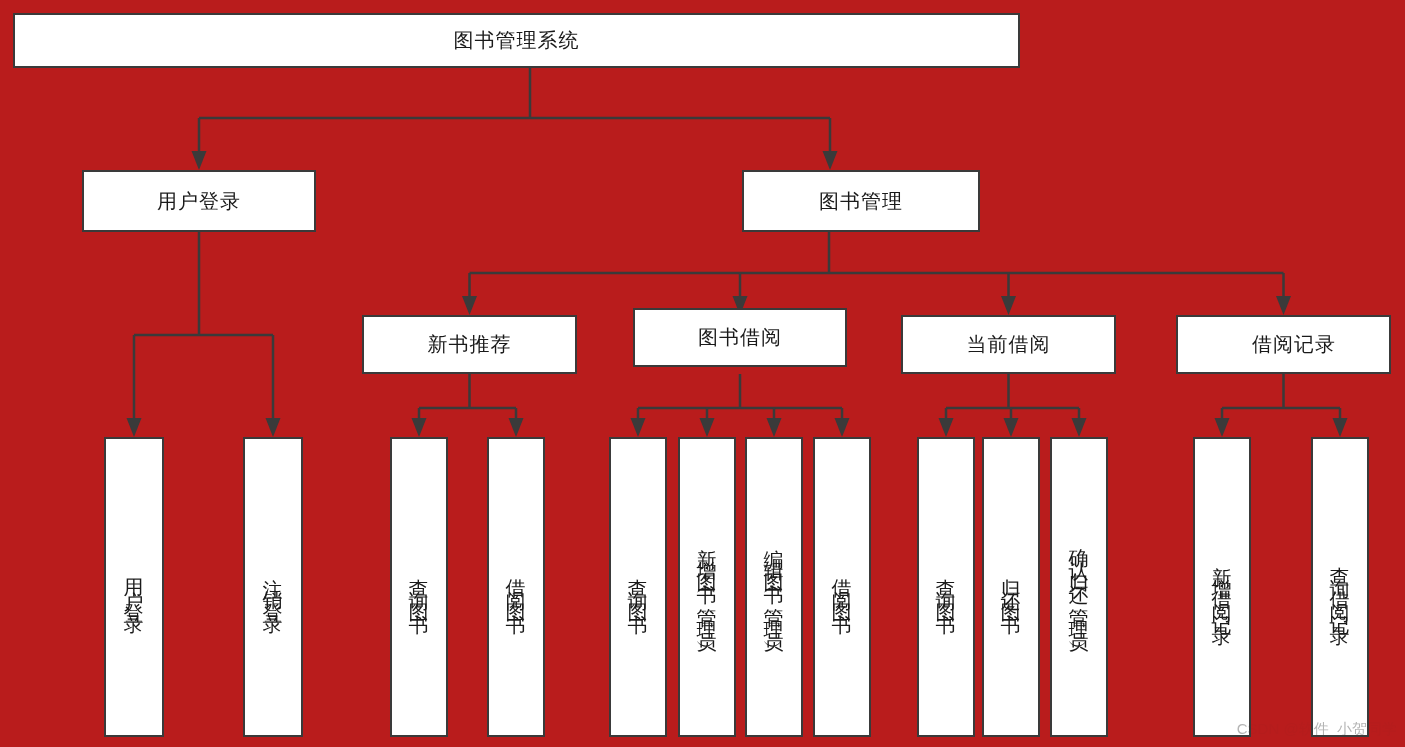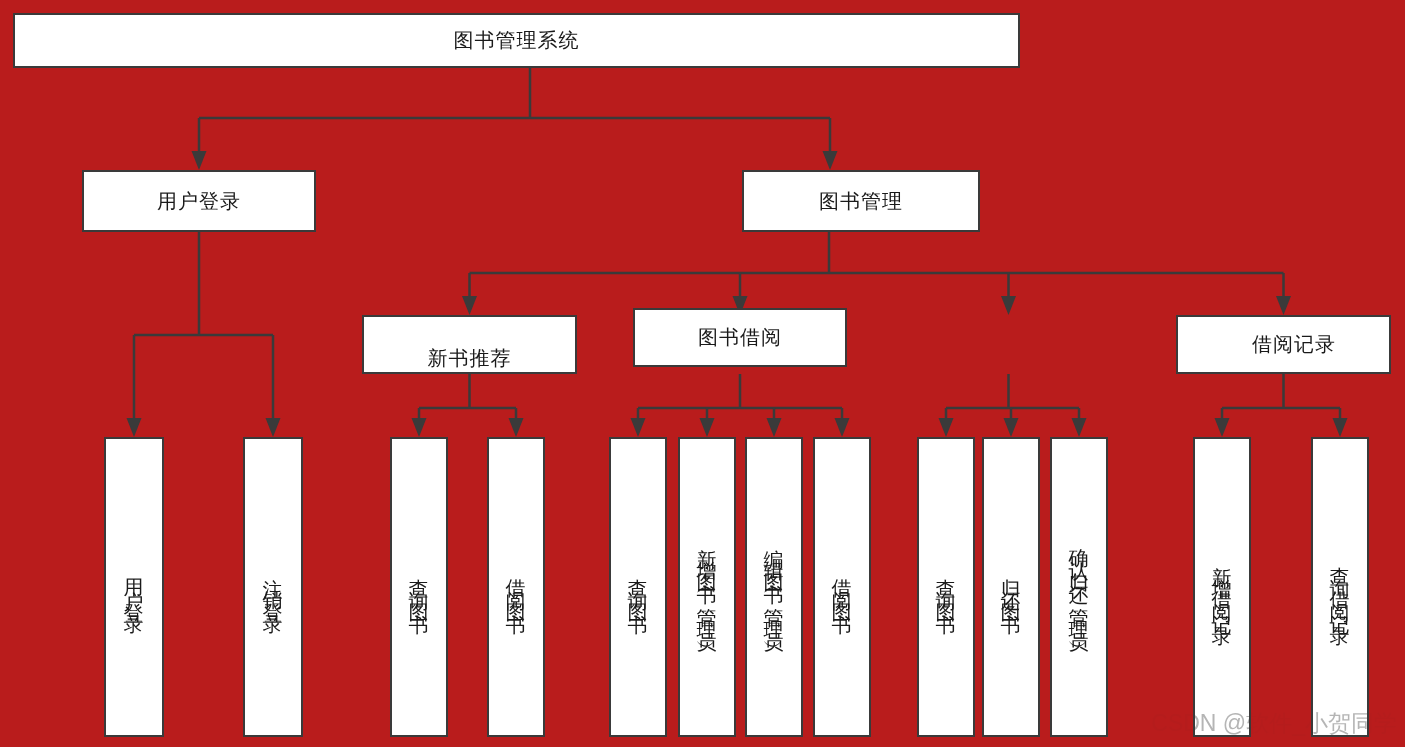--- a/index.html
+++ b/index.html
@@ -38,21 +38,21 @@
     writing-mode: vertical-rl;
     font-size: 20px;
     letter-spacing: 12px;
     line-height: 1;
     color: #1a1a1a;
   }
   #watermark {
     position: absolute;
     right: 8px;
     bottom: 8px;
-    font-size: 23px;
+    font-size: 15px;
     color: #b5b5b5;
     mix-blend-mode: darken;
     z-index: 5;
     white-space: nowrap;
   }
 </style>
 </head>
 <body>
 
 <div id="canvas">
@@ -123,25 +123,28 @@
     <span class="htext">图书管理系统</span>
   </div>
 
   <div class="box" style="left:82px; top:170px; width:234px; height:62px;">
     <span class="htext">用户登录</span>
   </div>
   <div class="box" style="left:710px; top:170px; width:238px; height:62px;margin-left:32px;">
     <span class="htext">图书管理</span>
   </div>
 
-  <div class="box" style="left:362px; top:315px; width:215px; height:59px;align-items:flex-end;">
+  <div class="box" style="left:362px; top:315px; width:215px; height:59px;">
     <span class="htext">新书推荐</span>
   </div>
   <div class="box" style="left:633px; top:308px; width:214px; height:59px;">
     <span class="htext">图书借阅</span>
+  </div>
+  <div class="box" style="left:901px; top:315px; width:215px; height:59px;">
+    <span class="htext">当前借阅</span>
   </div>
   <div class="box" style="left:1176px; top:315px; width:215px; height:59px;padding-left:21px;">
     <span class="htext">借阅记录</span>
   </div>
 
   <div class="box" style="left:104px; top:437px; width:60px; height:300px;">
     <span class="vtext">用户登录</span>
   </div>
   <div class="box" style="left:243px; top:437px; width:60px; height:300px;">
     <span class="vtext">注销登录</span>

